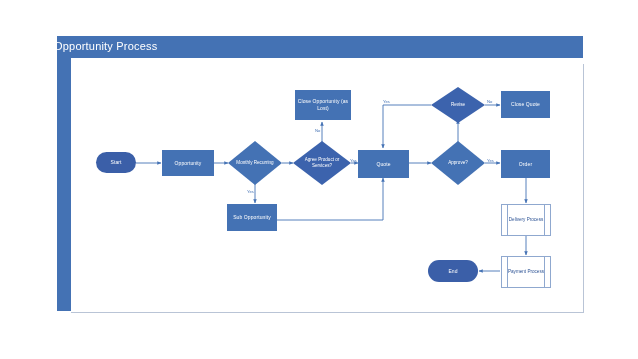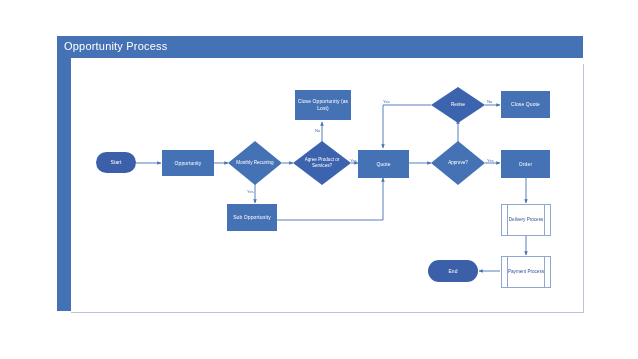--- a/index.html
+++ b/index.html
@@ -20,21 +20,21 @@
   #header-band {
     position: absolute;
     left: 57px;
     top: 36px;
     width: 526px;
     height: 22px;
     background: #4472b4;
   }
   #header-title {
     position: absolute;
-    left: 64px;
+    left: 54px;
     top: 40px;
     font-size: 11px;
     color: #ffffff;
     letter-spacing: .2px;
     white-space: nowrap;
   }
   #left-rail {
     position: absolute;
     left: 57px;
     top: 58px;

